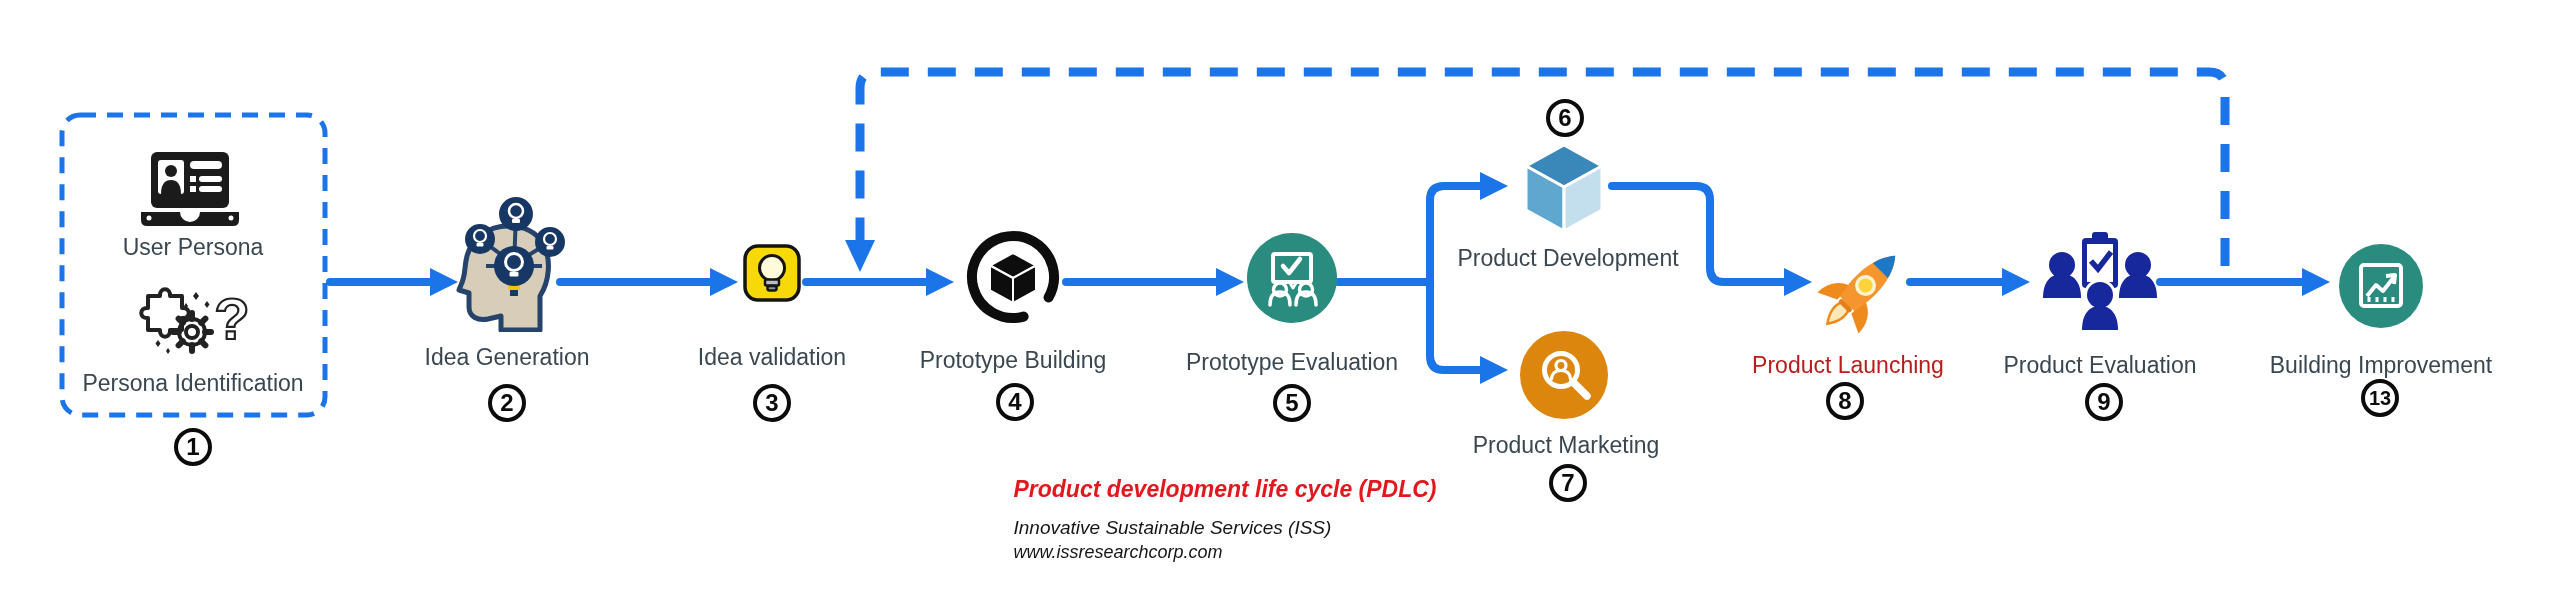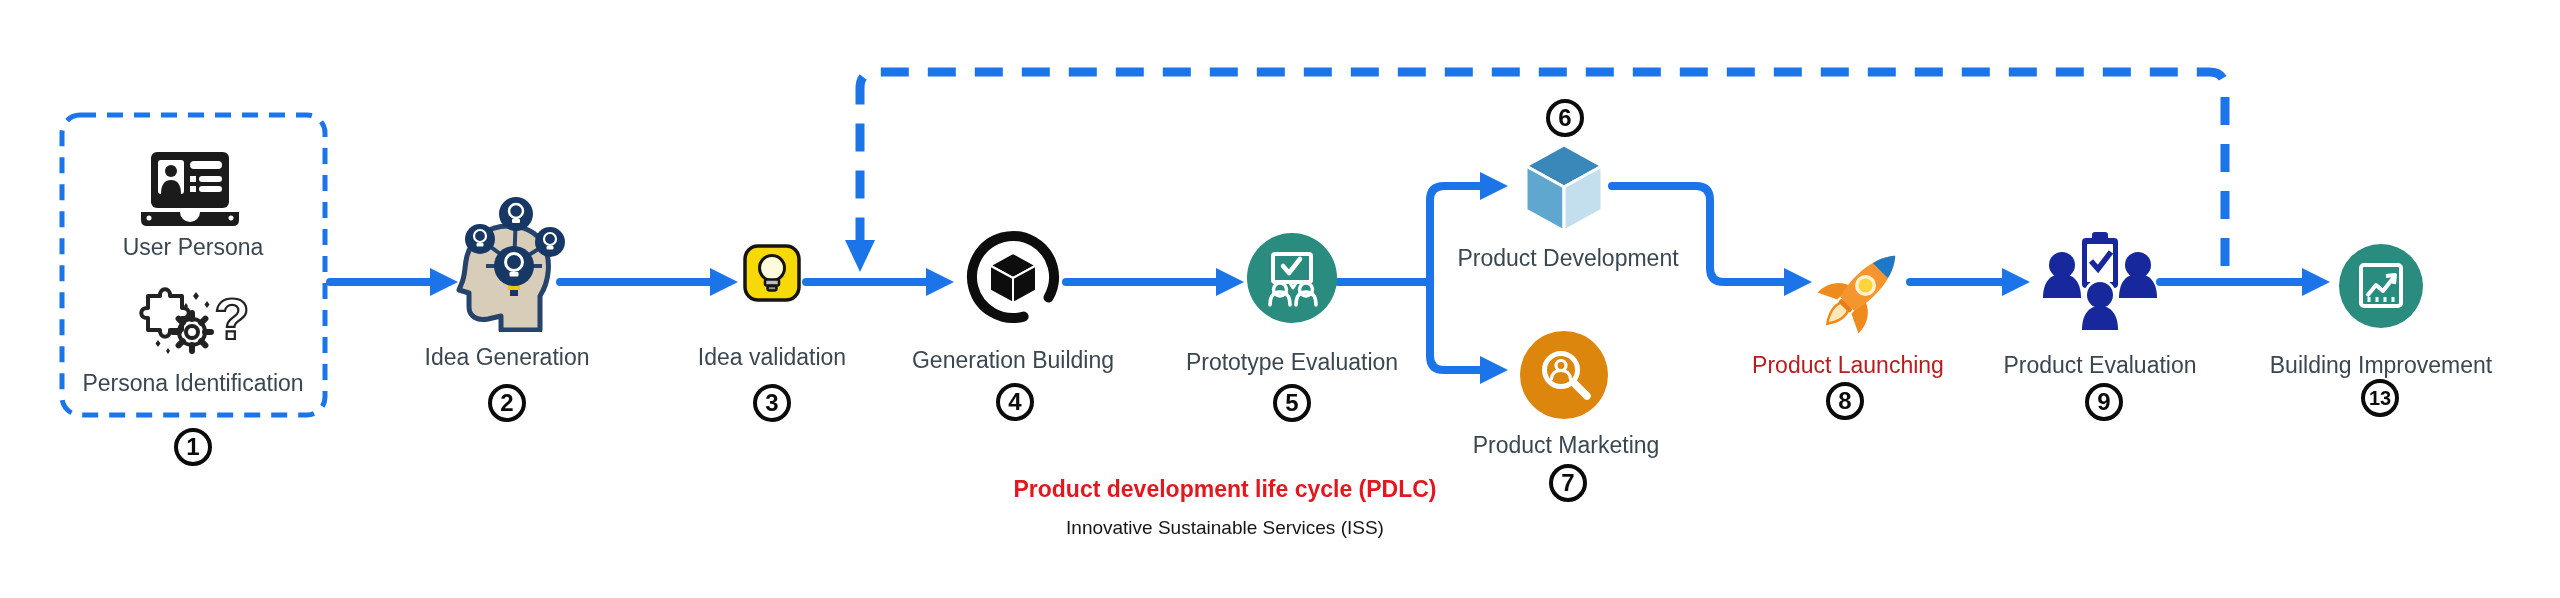--- a/index.html
+++ b/index.html
@@ -9,21 +9,21 @@
   .icon{position:absolute;z-index:3;}
   .lbl{position:absolute;z-index:4;transform:translateX(-50%);white-space:nowrap;
        font-weight:normal;font-size:23px;color:#3A4750;}
   .lbl.black{color:#b91c1c;}
   .num{position:absolute;z-index:4;width:38px;height:38px;box-sizing:border-box;
        border:4px solid #0b0b0b;border-radius:50%;background:#fff;
        display:flex;align-items:center;justify-content:center;
        font-weight:bold;font-size:24px;color:#0b0b0b;}
   .num.wide{font-size:20px;}
   .footer{position:absolute;left:1225px;top:476px;transform:translateX(-50%);
-          text-align:center;z-index:4;white-space:nowrap;}
+          z-index:4;white-space:nowrap;font-style:italic;}
   .f-title{font-weight:bold;font-size:23px;color:#E1181E;}
   .f-org{font-size:19px;color:#161616;margin-top:14px;}
   .f-web{font-size:18px;color:#161616;margin-top:3px;}
 </style>
 </head>
 <body>
 
 <div class="canvas">
 
   <svg class="connectors" width="2560" height="598" viewBox="0 0 2560 598">
@@ -146,21 +146,21 @@
   <div class="icon" style="left:963px;top:227px">
     <svg width="100" height="100" viewBox="0 0 100 100">
       <circle cx="50" cy="50" r="41" fill="#fff" stroke="#0d0d0d" stroke-width="10" stroke-linecap="round" stroke-dasharray="225 33" transform="rotate(75 50 50)"></circle>
       <g stroke="#fff" stroke-width="2" stroke-linejoin="round" fill="#0d0d0d">
         <polygon points="50,26 73,38.5 50,51 27,38.5"></polygon>
         <polygon points="27,38.5 50,51 50,76 27,63.5"></polygon>
         <polygon points="73,38.5 73,63.5 50,76 50,51"></polygon>
       </g>
     </svg>
   </div>
-  <div class="lbl" style="left:1013px;top:347px">Generation Building</div>
+  <div class="lbl" style="left:1013px;top:347px">Prototype Building</div>
   <div class="num" style="left:996px;top:383px">
     <span>4</span>
     </div>
 
   <div class="icon" style="left:1247px;top:233px">
     <svg width="90" height="90" viewBox="0 0 90 90">
       <circle cx="45" cy="45" r="45" fill="#2A8C7E"></circle>
       <g stroke="#fff" fill="none" stroke-linejoin="round" stroke-linecap="round">
         <rect x="26" y="21" width="38" height="28" rx="2" stroke-width="4"></rect>
         <polyline points="36,33 42,40 53,26" stroke-width="4.5"></polyline>
@@ -257,15 +257,16 @@
     </svg>
   </div>
   <div class="lbl" style="left:2381px;top:352px">Building Improvement</div>
   <div class="num wide" style="left:2361px;top:379px">
     <span>13</span>
     </div>
 
   <div class="footer">
     <div class="f-title">Product development life cycle (PDLC)</div>
     <div class="f-org">Innovative Sustainable Services (ISS)</div>
+    <div class="f-web">www.issresearchcorp.com</div>
   </div>
 
 </div>
 
 </body></html>

